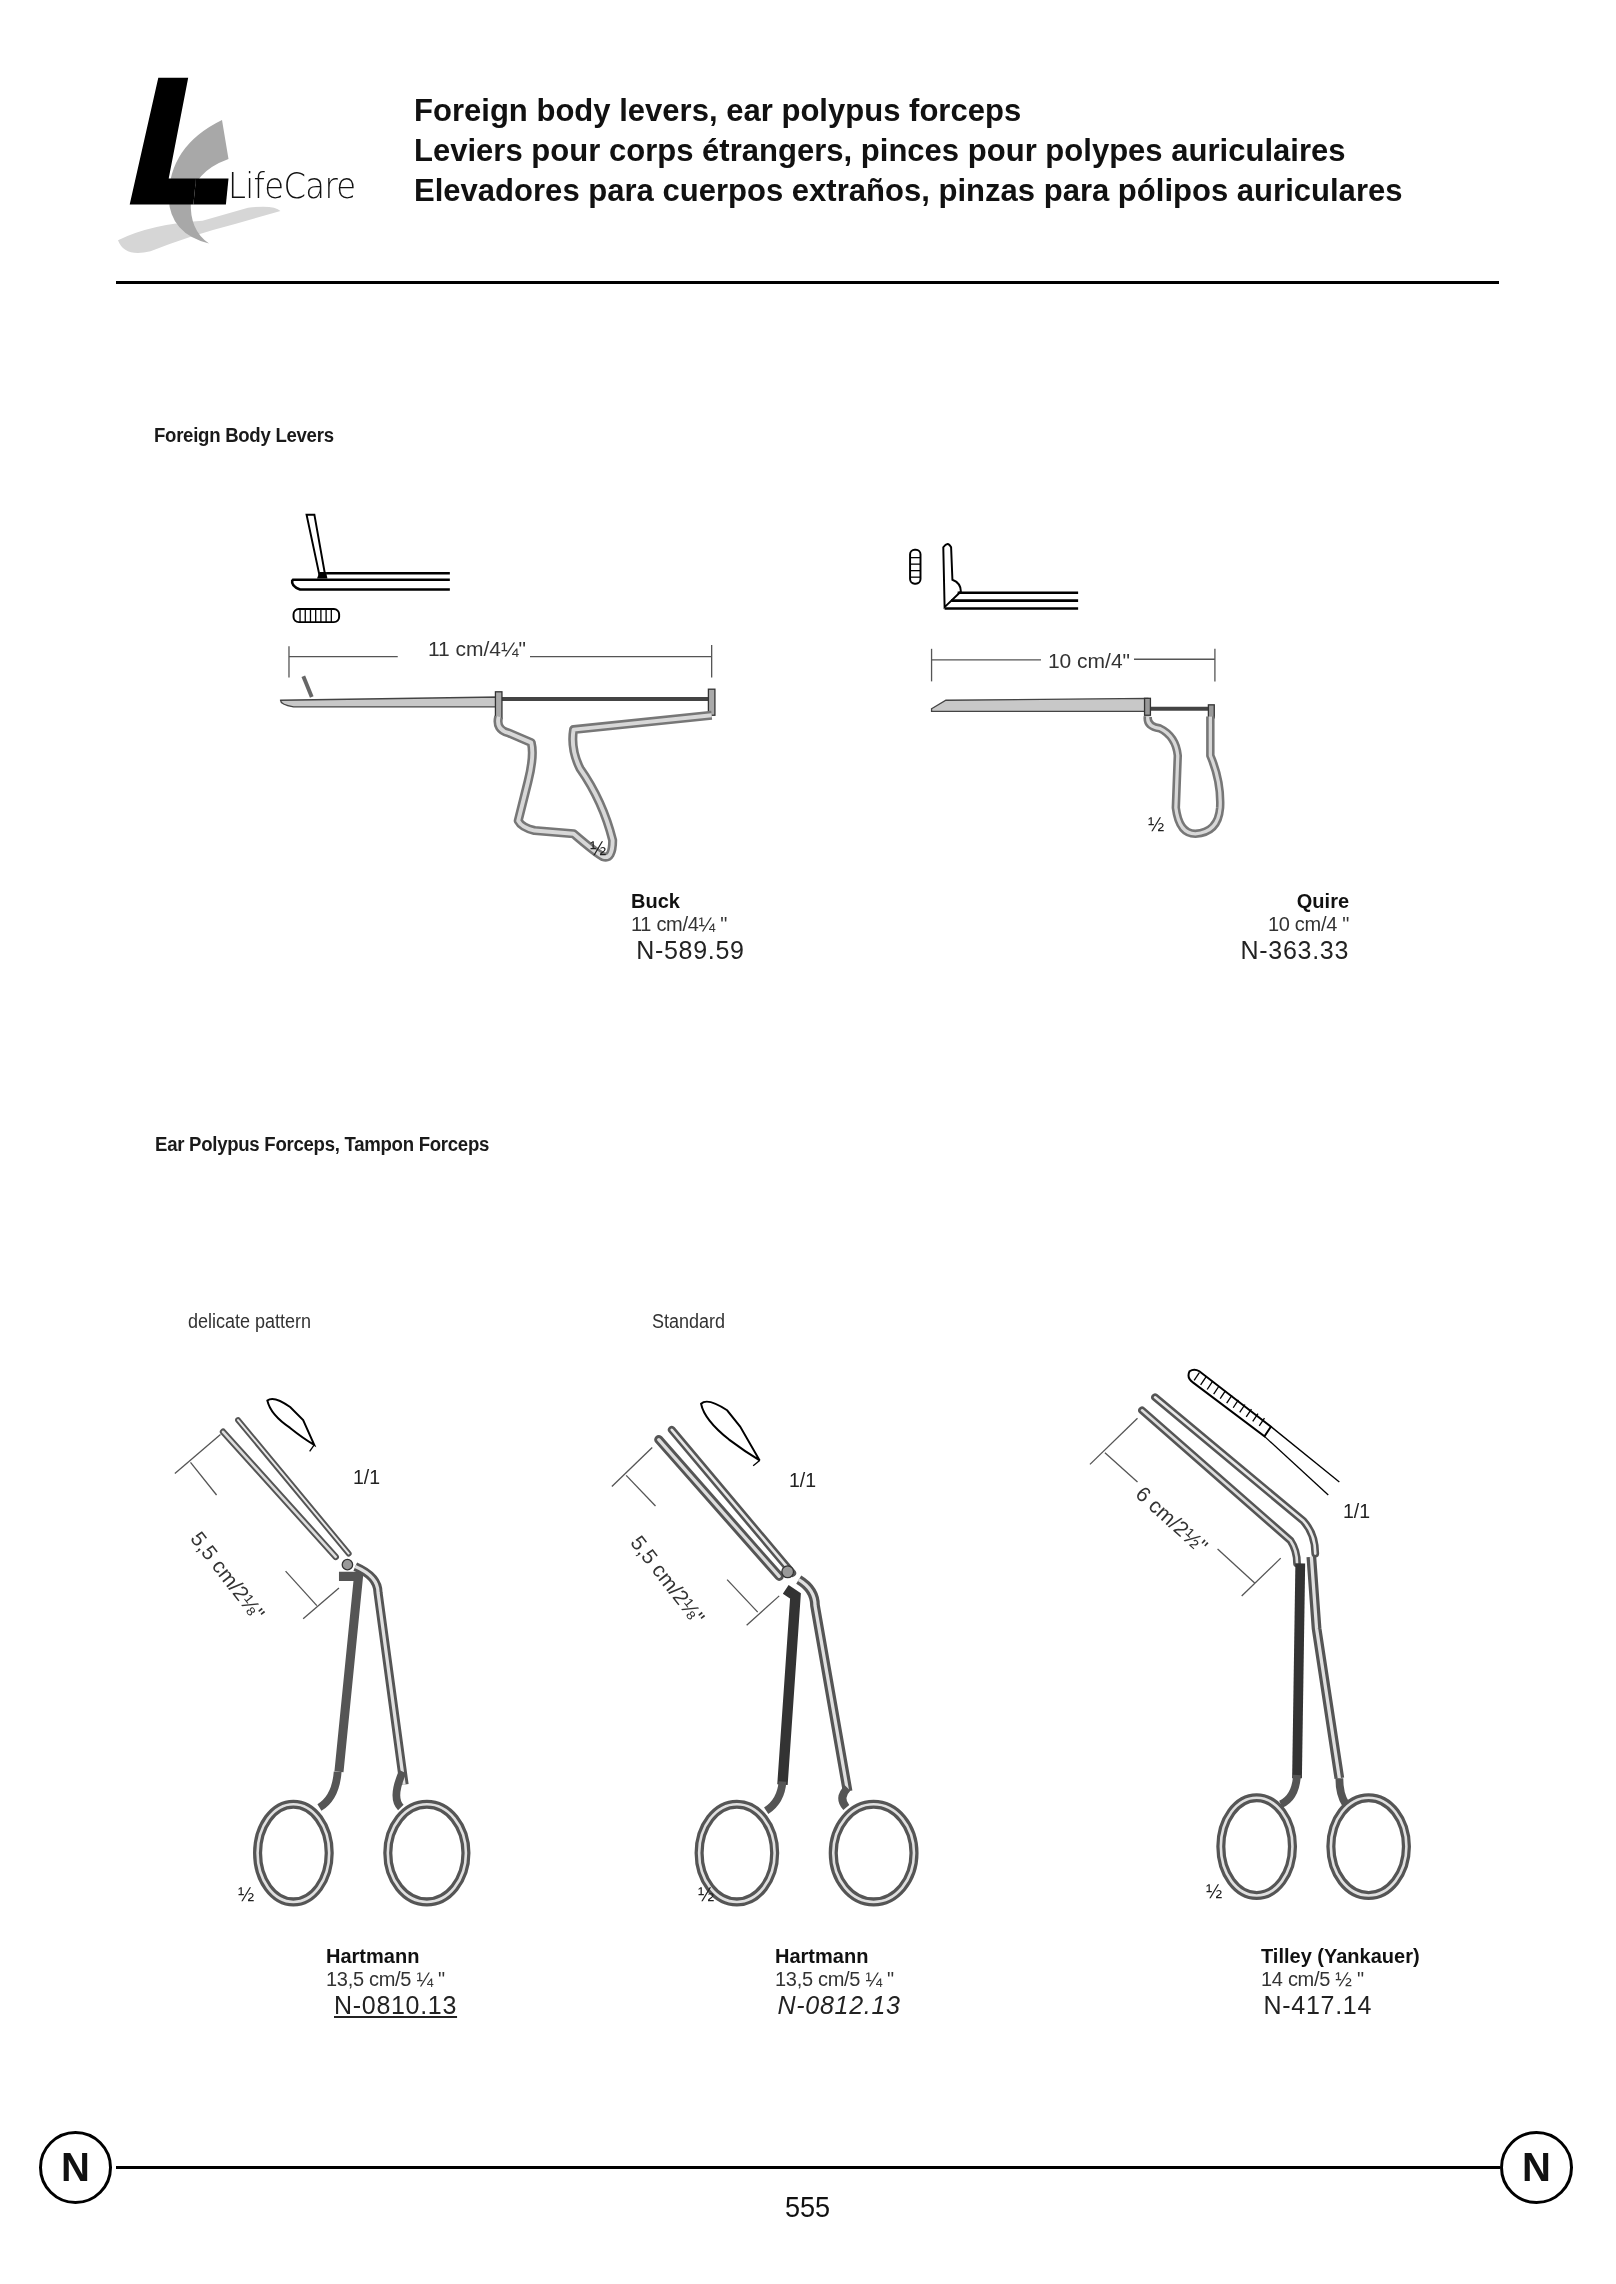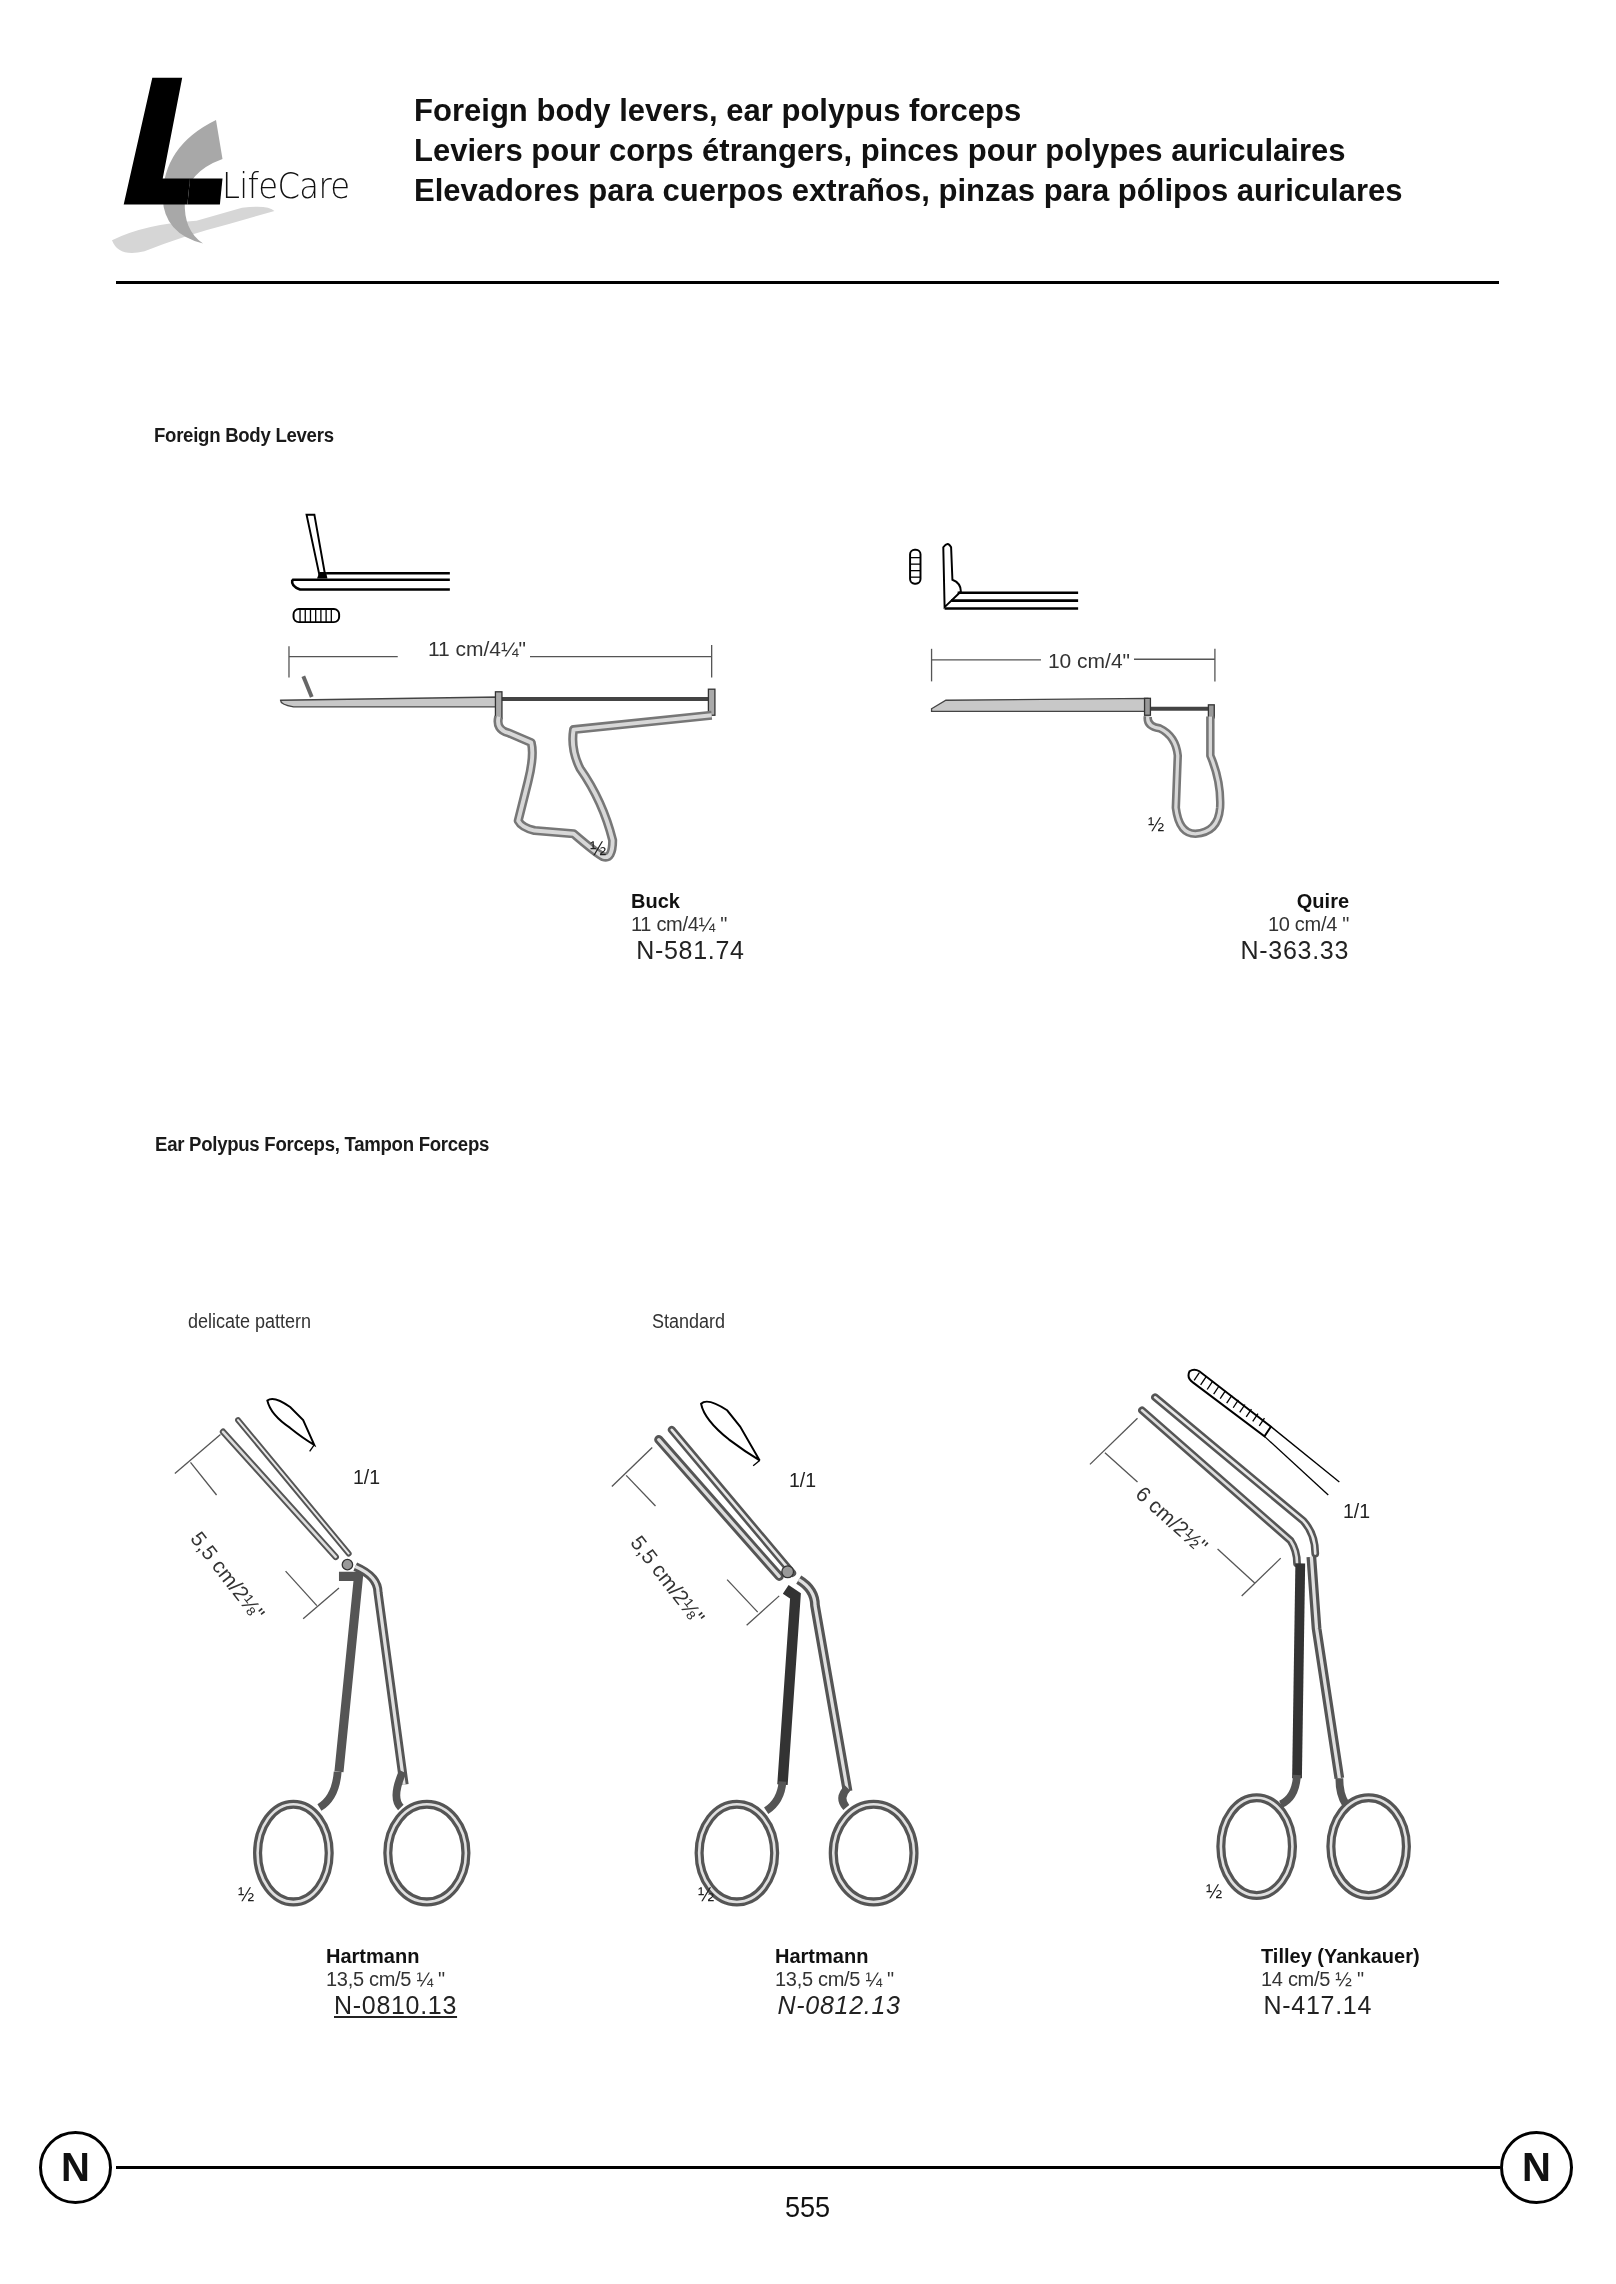--- a/index.html
+++ b/index.html
@@ -1,18 +1,18 @@
 <!DOCTYPE html>
 <html style="font-size:10.4px"><head>
 <meta charset="utf-8">
 <style>
   html, body { margin:0; padding:0; background:#ffffff; }
   body { width:1616px; height:2284px; position:relative; overflow:hidden; font-family:"Liberation Sans", sans-serif; color:#111; }
   .abs { position:absolute; }
-  .logo { left:105px; top:68px; width:261px; height:195px; }
+  .logo { left:111px; top:68px; width:261px; height:195px; }
   .logo-text { position:absolute; left:117px; top:98px; font-family:"DejaVu Sans", sans-serif; font-size:35px; font-weight:300; letter-spacing:-0.7px; color:#111; transform:scaleX(0.92); transform-origin:left; }
   .title-line { left:414px; font-weight:bold; font-size:32px; line-height:39px; white-space:nowrap; transform:scaleX(0.97); transform-origin:left; }
   .header-rule { left:116px; top:281px; width:1383px; height:3.3px; background:#000; }
   .section-title { font-weight:bold; font-size:20px; letter-spacing:-0.3px; white-space:nowrap; transform:scaleX(0.93); transform-origin:left; color:#1a1a1a; }
   .variant-label { font-size:20px; color:#333; white-space:nowrap; transform:scaleX(0.9); transform-origin:left; }
   .prod-name { font-weight:bold; font-size:20px; white-space:nowrap; color:#111; }
   .prod-size { font-size:20px; color:#333; white-space:nowrap; letter-spacing:-0.3px; }
   .prod-code { font-size:25px; color:#222; white-space:nowrap; letter-spacing:0.7px; }
   .scale { font-size:19.5px; color:#222; }
   .dim-text { font-size:21px; color:#333; white-space:nowrap; background:#fff; padding:0 3.9px; }
@@ -76,21 +76,21 @@
     <path d="M345 320 Q340 340 360 345 L395 360 Q400 380 390 420 L375 480 Q380 490 400 495 L460 500 Q495 530 505 535 Q520 540 520 510 Q505 450 470 400 Q455 370 460 340 L672 318" fill="none" stroke="#777" stroke-width="14" stroke-linejoin="round"></path>
     <path d="M345 320 Q340 340 360 345 L395 360 Q400 380 390 420 L375 480 Q380 490 400 495 L460 500 Q495 530 505 535 Q520 540 520 510 Q505 450 470 400 Q455 370 460 340 L672 318" fill="none" stroke="#d8d8d8" stroke-width="6" stroke-linejoin="round"></path>
   </svg>
   <div class="abs dim-text" style="left:150px; top:129px;">11 cm/4¼"</div>
   <div class="abs scale" style="left:316px; top:329px;">½</div>
 </div>
 
 <div class="abs" style="left:631px; top:890px;">
   <div class="prod-name">Buck</div>
   <div class="prod-size">11 cm/4¼ "</div>
-  <div class="prod-code" style="margin-left:5.2px;">N-581.74</div>
+  <div class="prod-code" style="margin-left:5.2px;">N-589.59</div>
 </div>
 
 <div class="abs" style="left:899px; top:521px; width:482px; height:339px;">
   <svg width="482" height="339" viewBox="0 0 740 520">
     <rect x="17" y="44" width="16" height="52" rx="7" fill="#fff" stroke="#000" stroke-width="3"></rect>
     <g stroke="#000" stroke-width="2">
         <line x1="17" y1="56" x2="33" y2="56"></line>
         <line x1="17" y1="66" x2="33" y2="66"></line>
         <line x1="17" y1="76" x2="33" y2="76"></line>
         <line x1="17" y1="86" x2="33" y2="86"></line>

